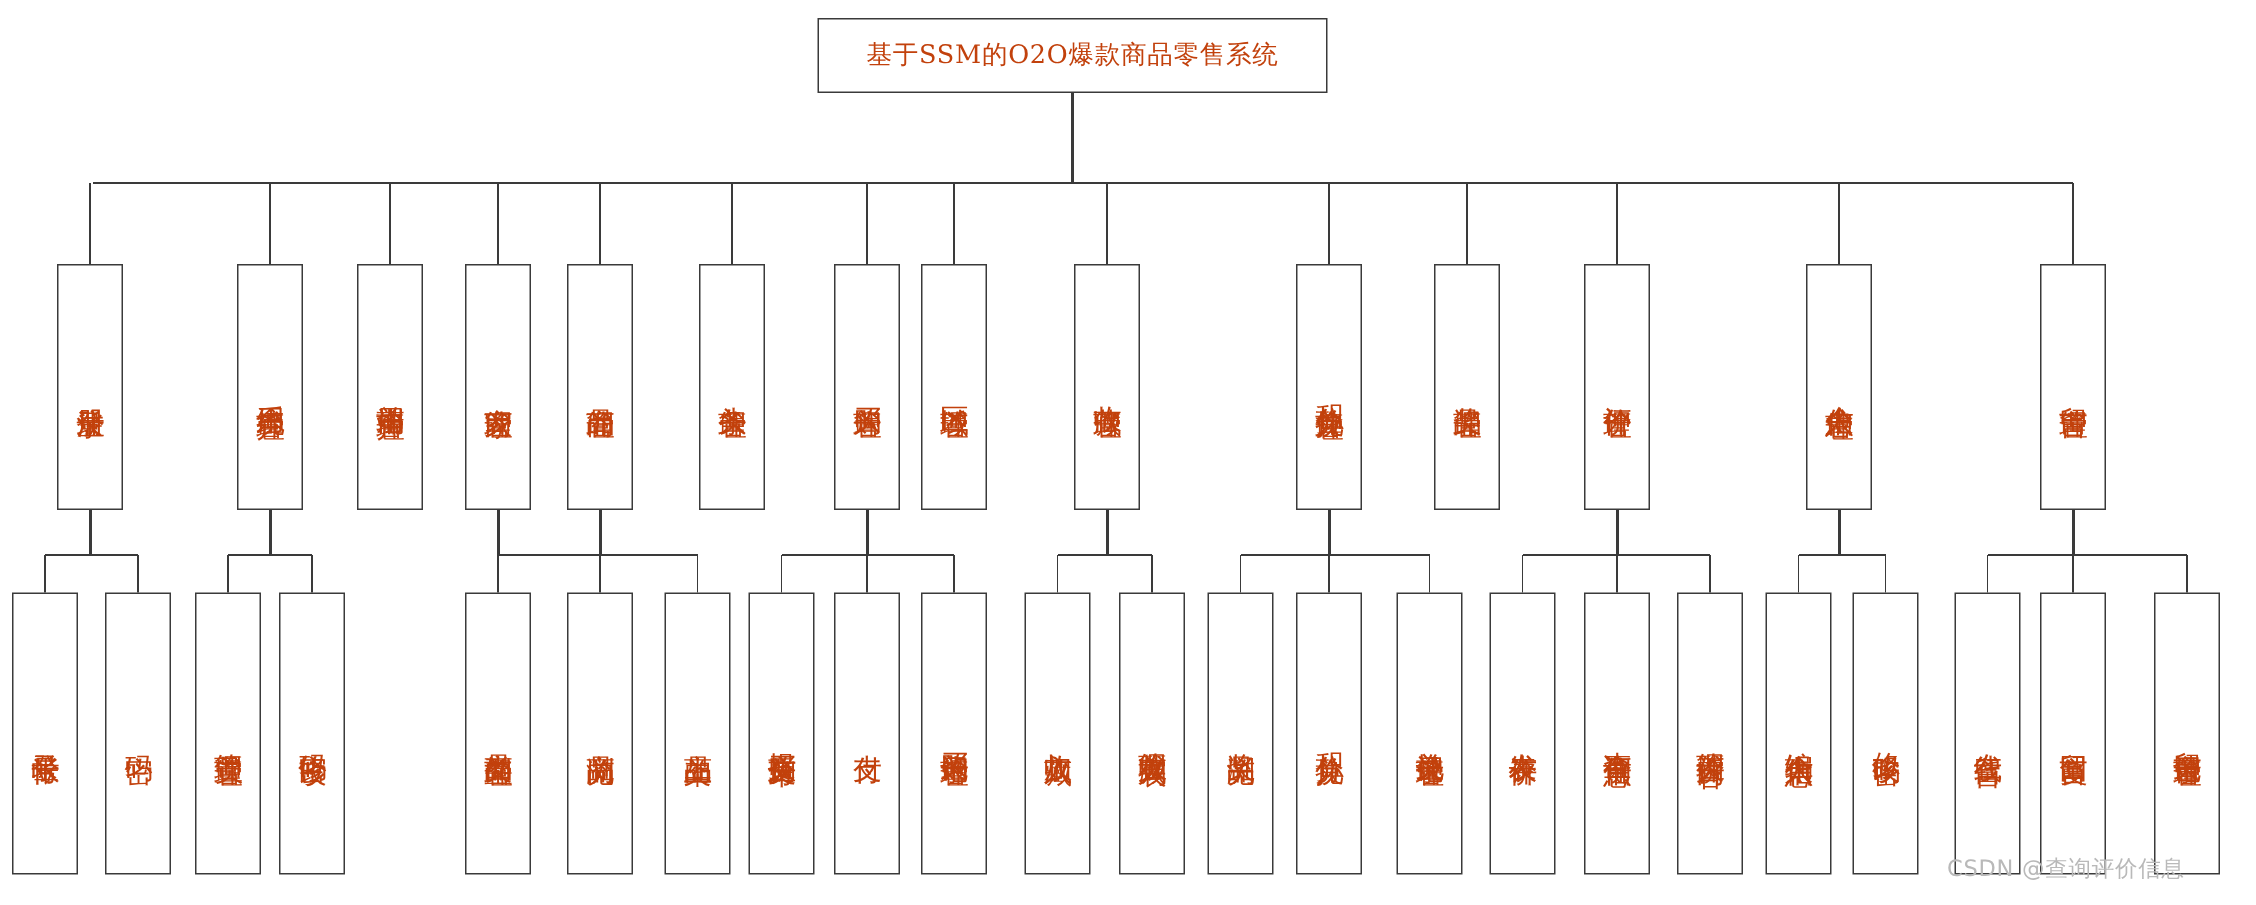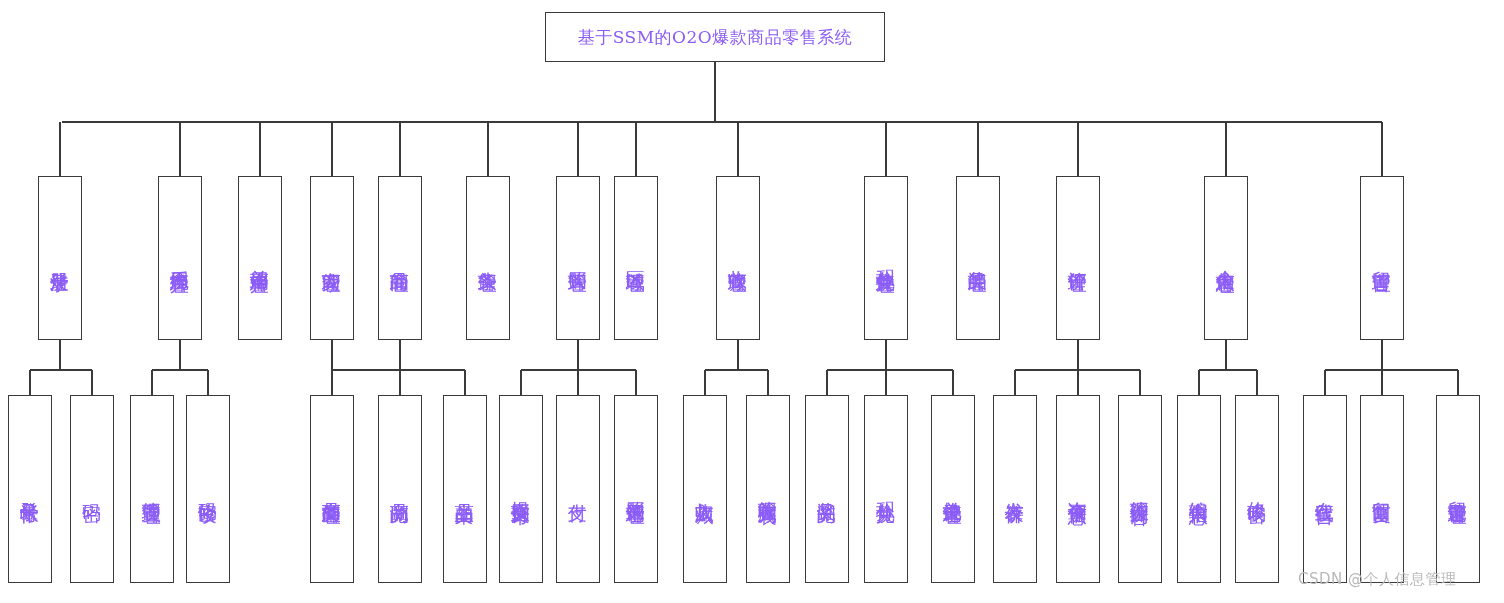--- a/index.html
+++ b/index.html
@@ -8,21 +8,21 @@
   svg.lines{position:absolute;left:0;top:0;width:1504px;height:603px;pointer-events:none;}
   .node{position:absolute;box-sizing:border-box;border:1px solid #3a3a3a;background:#ffffff;
         display:flex;align-items:center;justify-content:center;}
   .node .lbl{
     writing-mode:vertical-rl;
     text-orientation:upright;
     font-family:"DejaVu Serif","Liberation Serif",serif;
     font-size:19px;
     line-height:1.08;
     letter-spacing:1px;
-    color:#8b5cf6;
+    color:#c2410c;
     white-space:nowrap;
   }
   .node.root{display:flex;}
   .node.root .lbl{
     writing-mode:horizontal-tb;
     text-orientation:mixed;
     font-size:17px;
     letter-spacing:0.5px;
     white-space:nowrap;
   }
@@ -210,14 +210,14 @@
       <div class="node" style="left: 1303px; top: 395px; width: 44px; height: 188px;">
         <span class="lbl">在线留言</span>
       </div>
       <div class="node" style="left: 1360px; top: 395px; width: 44px; height: 188px;">
         <span class="lbl">留言回复</span>
       </div>
       <div class="node" style="left: 1436px; top: 395px; width: 44px; height: 188px;">
         <span class="lbl">留言记录管理</span>
       </div>
     </div>
-  <div id="watermark">CSDN @个人信息管理</div>
+  <div id="watermark">CSDN @查询评价信息</div>
 </div>
 
 </body></html>

